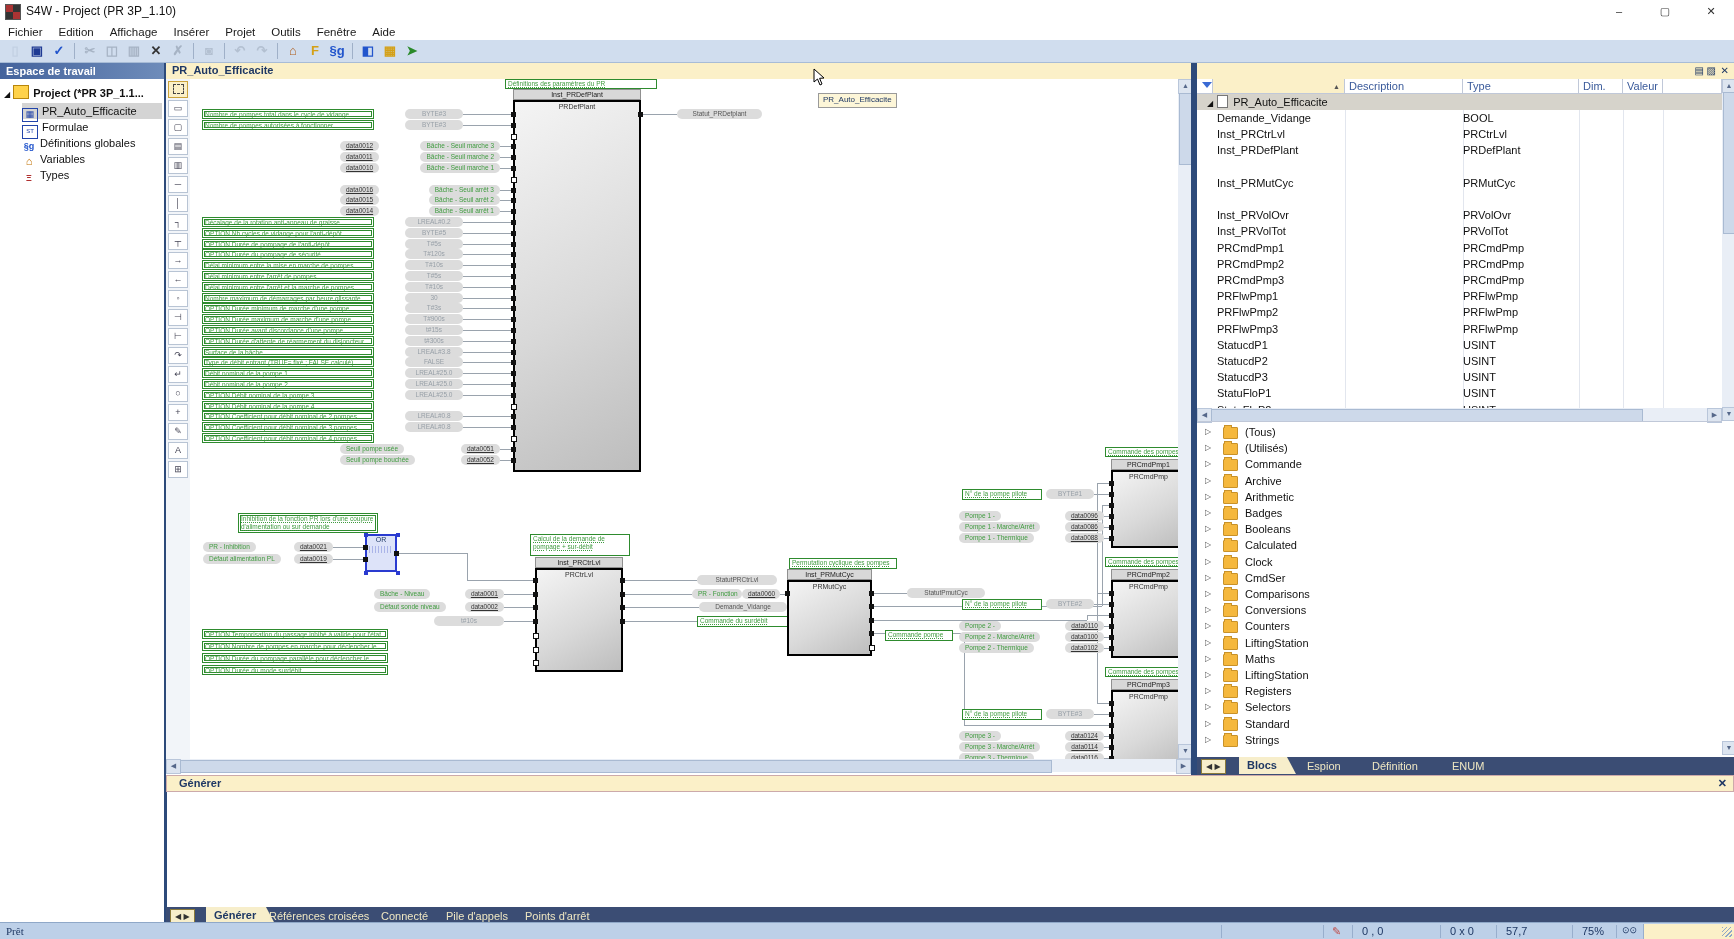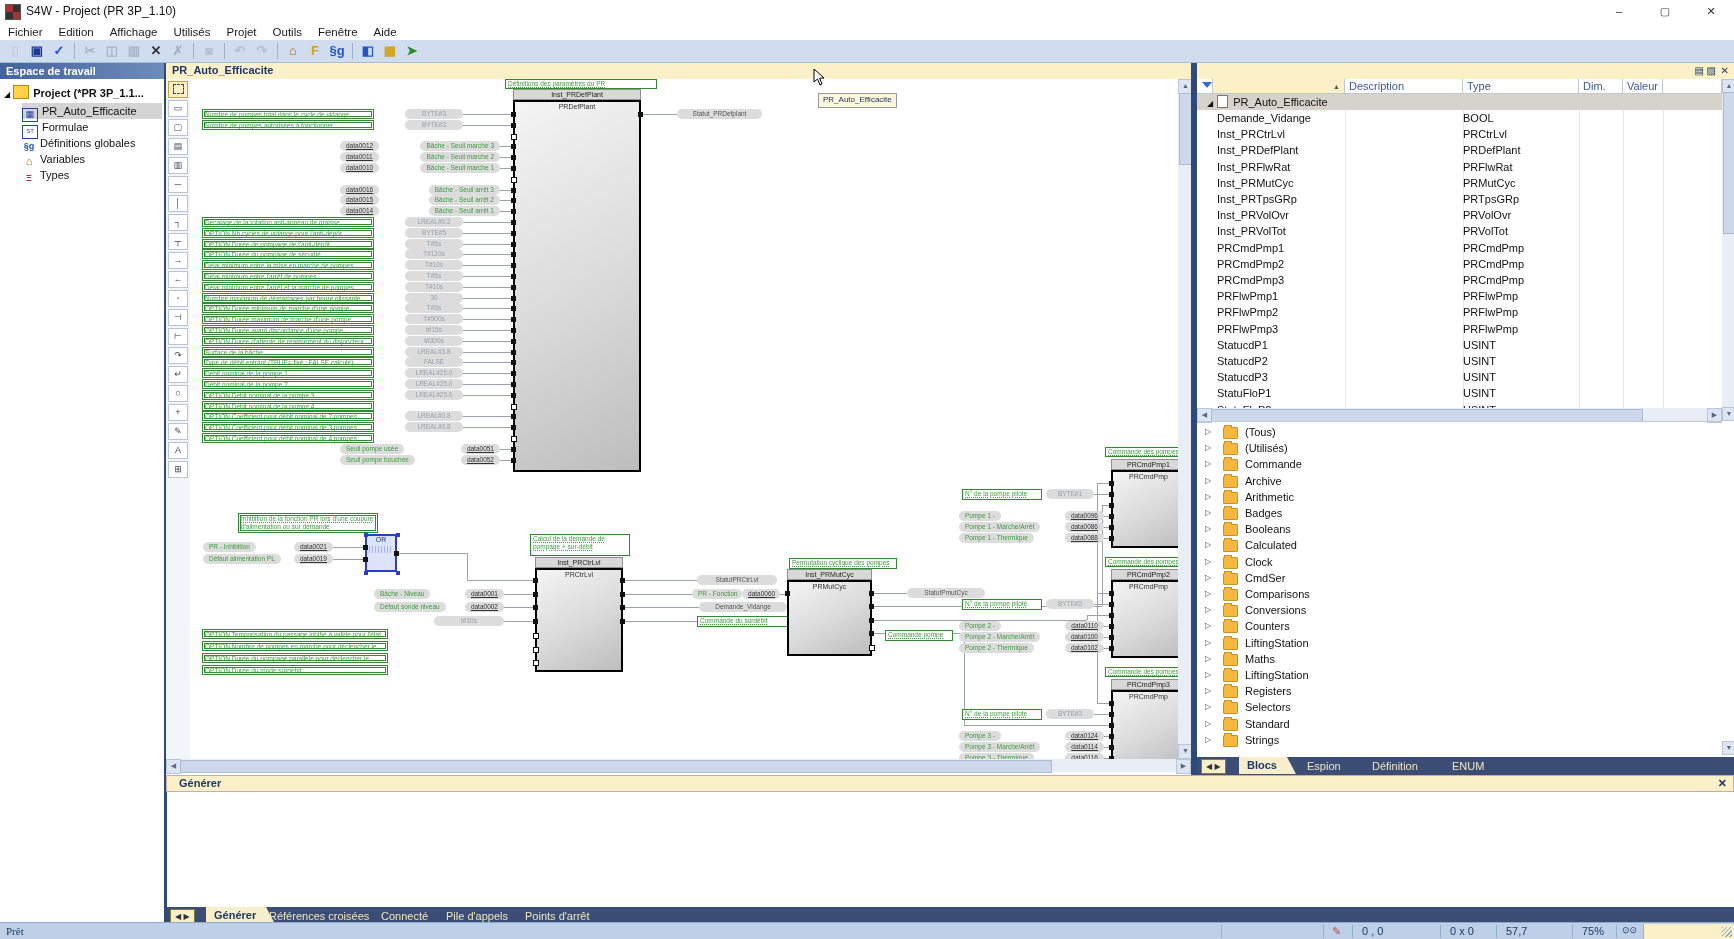--- a/index.html
+++ b/index.html
@@ -96,21 +96,21 @@
 </head>
 <body>
 
 <div class="abs" id="titlebar">
   <div class="abs" id="appicon"></div>
   <div class="abs" id="apptitle">S4W - Project (PR 3P_1.10)</div>
   <div class="abs wbtn" style="left:1596px;">–</div>
   <div class="abs wbtn" style="left:1642px;">▢</div>
   <div class="abs wbtn" style="left:1688px;">✕</div>
 </div>
-<div class="abs" id="menubar"><span class="mitem">Fichier</span><span class="mitem">Edition</span><span class="mitem">Affichage</span><span class="mitem">Utilisés</span><span class="mitem">Projet</span><span class="mitem">Outils</span><span class="mitem">Fenêtre</span><span class="mitem">Aide</span></div>
+<div class="abs" id="menubar"><span class="mitem">Fichier</span><span class="mitem">Edition</span><span class="mitem">Affichage</span><span class="mitem">Insérer</span><span class="mitem">Projet</span><span class="mitem">Outils</span><span class="mitem">Fenêtre</span><span class="mitem">Aide</span></div>
 <div class="abs" id="toolbar">
     <div class="tbtn dis" style="color: rgb(174, 189, 210);">▯</div>
     <div class="tbtn" style="color: rgb(31, 58, 147);">▣</div>
     <div class="tbtn" style="color: rgb(34, 85, 204);">✓</div>
     <div class="tsep"></div>
     <div class="tbtn dis" style="color: rgb(106, 119, 136);">✂</div>
     <div class="tbtn dis" style="color: rgb(106, 119, 136);">◫</div>
     <div class="tbtn dis" style="color: rgb(106, 119, 136);">▥</div>
     <div class="tbtn" style="color: rgb(51, 51, 51);">✕</div>
     <div class="tbtn dis" style="color: rgb(106, 119, 136);">✗</div>
@@ -751,31 +751,23 @@
         <span class="gtype">BOOL</span>
       </div>
       <div class="grow" style="position: absolute; left: 0px; top: 32.2px; width: 525px; height: 16px;">
         <span class="gname">Inst_PRCtrLvl</span>
         <span class="gtype">PRCtrLvl</span>
       </div>
       <div class="grow" style="position: absolute; left: 0px; top: 48.4px; width: 525px; height: 16px;">
         <span class="gname">Inst_PRDefPlant</span>
         <span class="gtype">PRDefPlant</span>
       </div>
-      <div class="grow" style="position: absolute; left: 0px; top: 64.6px; width: 525px; height: 16px;">
-        <span class="gname">Inst_PRFlwRat</span>
-        <span class="gtype">PRFlwRat</span>
-      </div>
       <div class="grow" style="position: absolute; left: 0px; top: 80.8px; width: 525px; height: 16px;">
         <span class="gname">Inst_PRMutCyc</span>
         <span class="gtype">PRMutCyc</span>
-      </div>
-      <div class="grow" style="position: absolute; left: 0px; top: 97px; width: 525px; height: 16px;">
-        <span class="gname">Inst_PRTpsGRp</span>
-        <span class="gtype">PRTpsGRp</span>
       </div>
       <div class="grow" style="position: absolute; left: 0px; top: 113.2px; width: 525px; height: 16px;">
         <span class="gname">Inst_PRVolOvr</span>
         <span class="gtype">PRVolOvr</span>
       </div>
       <div class="grow" style="position: absolute; left: 0px; top: 129.4px; width: 525px; height: 16px;">
         <span class="gname">Inst_PRVolTot</span>
         <span class="gtype">PRVolTot</span>
       </div>
       <div class="grow" style="position: absolute; left: 0px; top: 145.6px; width: 525px; height: 16px;">

